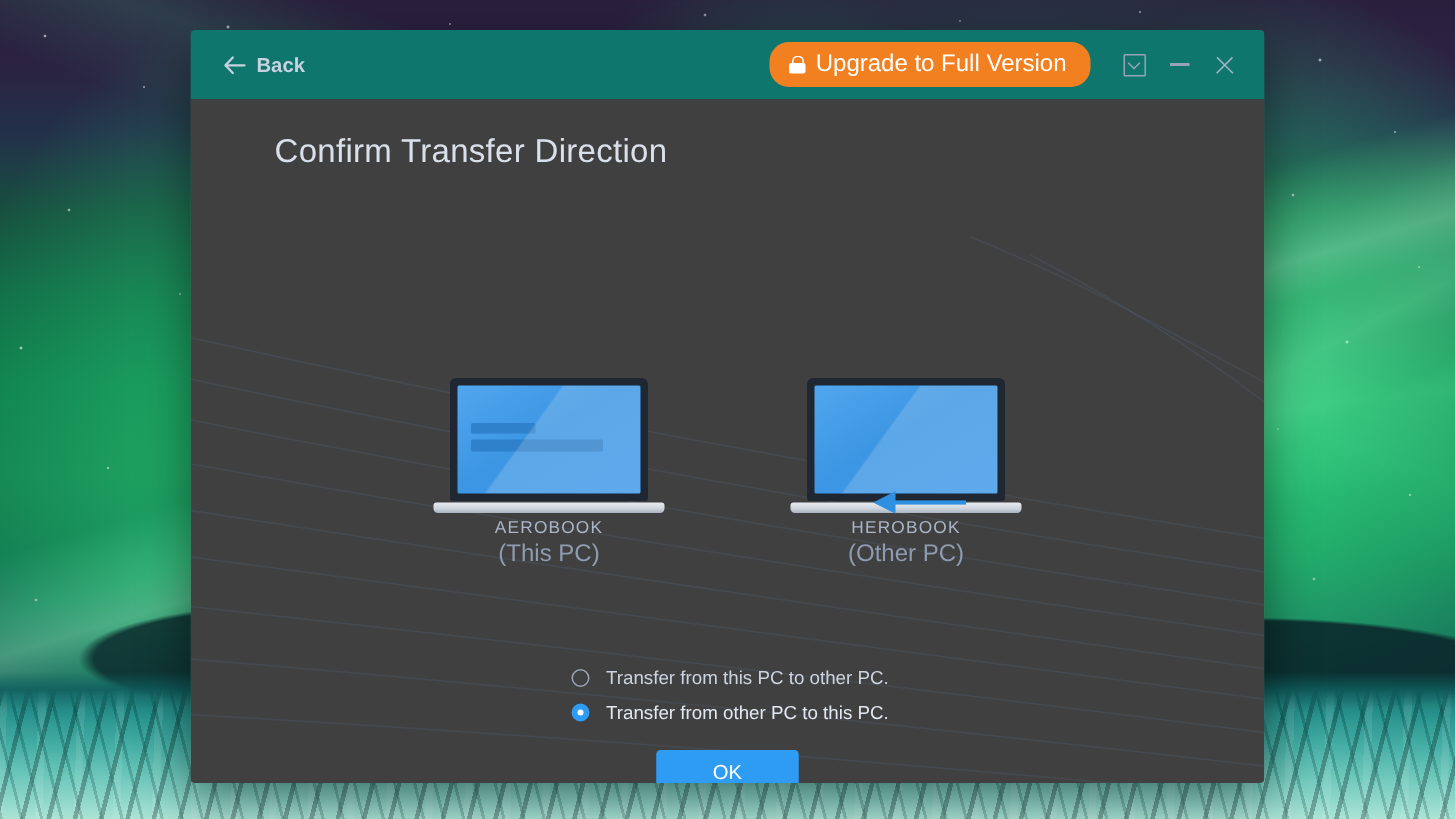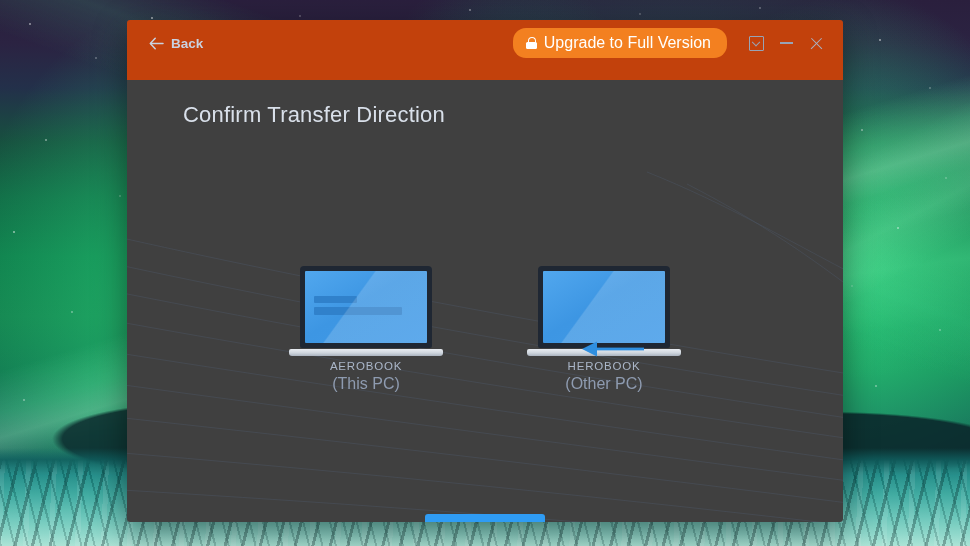--- a/index.html
+++ b/index.html
@@ -128,24 +128,24 @@
     height: 502px;
     border-radius: 3px;
     overflow: hidden;
     box-shadow: 0 10px 34px rgba(0,0,0,0.45);
   }
 
   
   #title-bar {
     position: relative;
     height: 46px;
-    background: #c2410c;
+    background: #0f766e;
     display: flex;
     align-items: center;
-    padding: 0 12px 14px 18px;
+    padding: 0 12px 0 18px;
   }
   #back-button {
     display: flex;
     align-items: center;
     gap: 7px;
     color: #c9d2e0;
     font-size: 13.5px;
     font-weight: bold;
     cursor: pointer;
     padding: 4px 4px;
@@ -358,21 +358,21 @@
   }
   .radio-label { color: #ccd4e0; font-size: 12.5px; white-space: nowrap; }
   .radio-row.selected .radio-label { color: #e2e8f1; }
 
   
   #ok-button {
     position: absolute;
     left: 50%;
     transform: translateX(-50%);
     top: 434px;
-    width: 120px;
+    width: 95px;
     height: 29px;
     background: #2f9cf4;
     color: #ffffff;
     font-size: 13.5px;
     border: none;
     border-radius: 3px;
     cursor: pointer;
     font-family: "Liberation Sans", sans-serif;
   }
 </style>
@@ -470,18 +470,28 @@
           <div class="device-name">HEROBOOK</div>
           <div class="device-sub">(Other PC)</div>
         </div>
       </div>
 
       <svg id="transfer-arrow" viewBox="0 0 62 18">
         <path d="M0 9 L15 1.5 L15 16.5 Z" fill="#2f8fe0"></path>
         <rect x="14" y="7.6" width="48" height="2.8" fill="#2f8fe0"></rect>
       </svg>
 
+      <div id="options">
+        <div class="radio-row">
+          <span class="radio-mark"></span>
+          <span class="radio-label">Transfer from this PC to other PC.</span>
+        </div>
+        <div class="radio-row selected">
+          <span class="radio-mark"></span>
+          <span class="radio-label">Transfer from other PC to this PC.</span>
+        </div>
+      </div>
 
       <button id="ok-button">OK</button>
 
     </div>
   </div>
 </div>
 
 </body></html>

